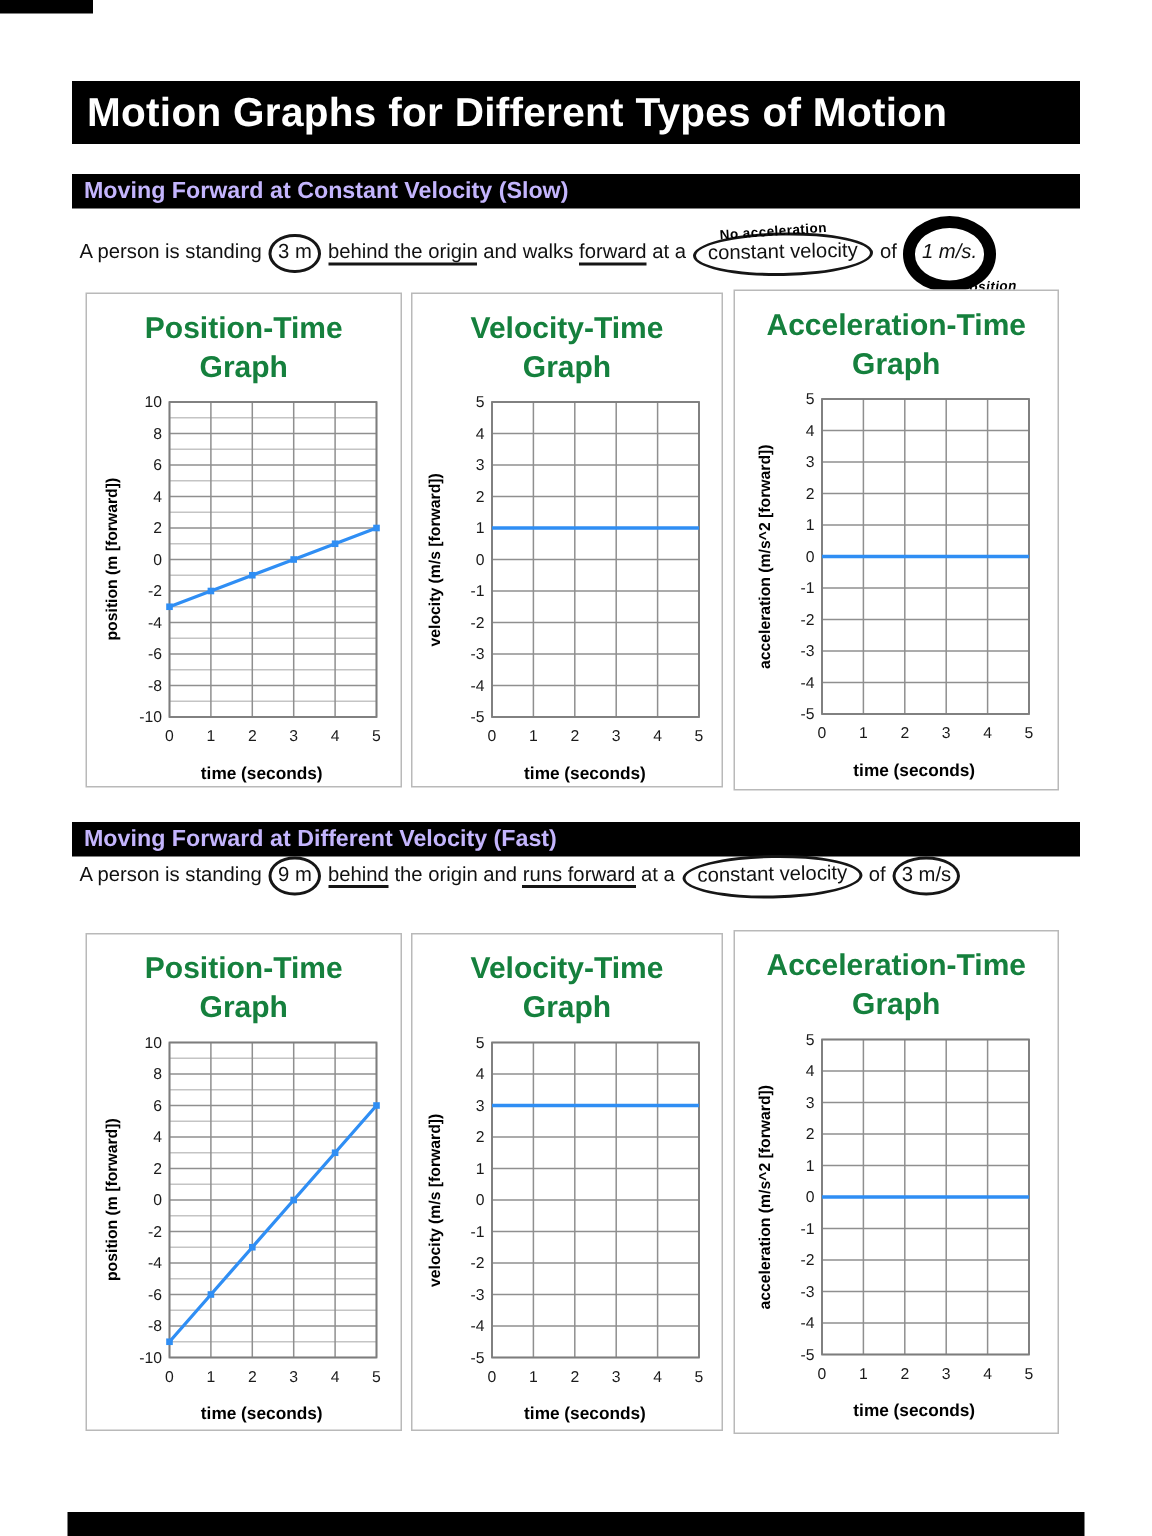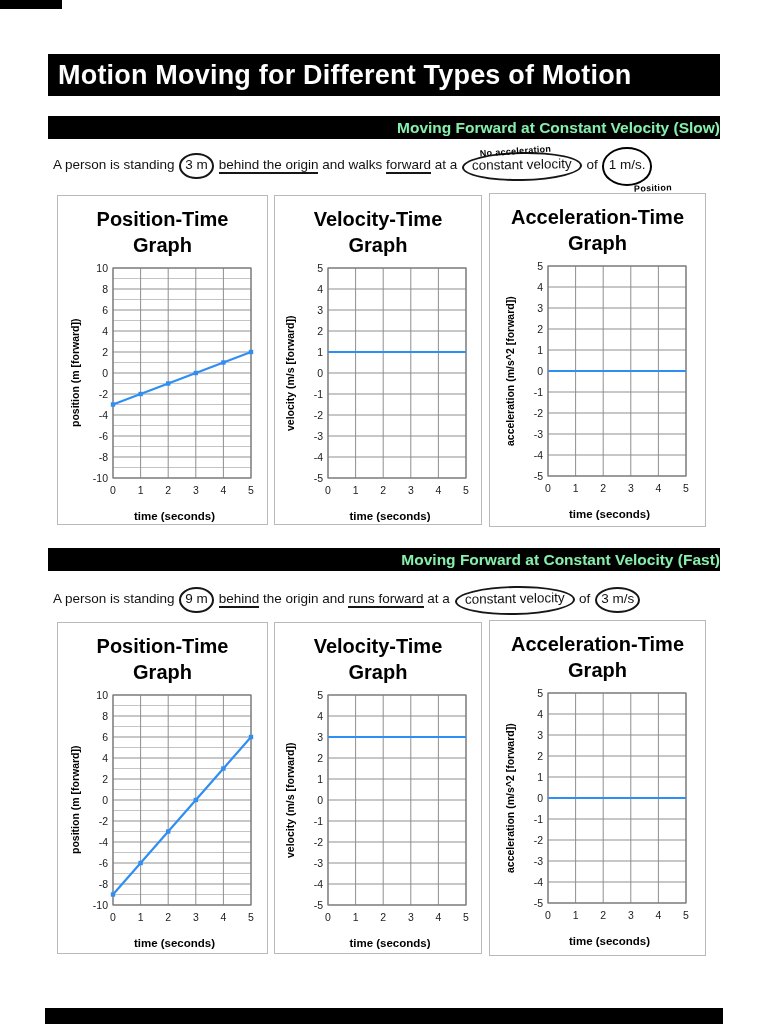--- a/index.html
+++ b/index.html
@@ -7,65 +7,65 @@
     width:768px;height:1024px;position:relative;background:#ffffff;
     font-family:"Liberation Sans",sans-serif;color:#111;overflow:hidden;
   }
   .top-fragment{position:absolute;left:0;top:0;width:62px;height:9px;background:#000;}
   .title-bar{
     position:absolute;left:48px;top:54px;width:662px;height:42px;background:#000;
     color:#fff;font-size:27px;font-weight:bold;line-height:42px;padding-left:10px;
     white-space:nowrap;letter-spacing:.2px;
   }
   .sec-header{
-    position:absolute;left:48px;width:664px;height:23px;background:#000;color:#86efac;
-    font-size:15.5px;font-weight:bold;line-height:23px;padding-left:8px;white-space:nowrap;text-align:right;
+    position:absolute;left:48px;width:664px;height:23px;background:#000;color:#c4b5fd;
+    font-size:15.5px;font-weight:bold;line-height:23px;padding-left:8px;white-space:nowrap;
   }
   #sec1-header{top:116px;}
   #sec2-header{top:548px;}
   .sentence{position:absolute;left:53px;width:680px;font-size:13.5px;line-height:20px;}
   #sentence1{top:152px;}
-  #sentence2{top:586px;}
+  #sentence2{top:570px;}
   .seg{position:relative;}
   .seg-plain{white-space:pre-wrap;margin-top:18px;}
   .seg-circle{display:inline-block;border:2px solid #161616;border-radius:50%;padding:0 4px 2px;margin:0 1px;text-align:right;}
-  .seg-circle-tall{display:inline-block;border:2px solid #000000;border-radius:50%;padding:6px 5px 9px;margin:-8px 0;}
+  .seg-circle-tall{display:inline-block;border:8px solid #000000;border-radius:50%;padding:6px 5px 9px;margin:-8px 0;font-style:italic;}
   .seg-oval{display:inline-block;border:2px solid #161616;border-radius:50%;padding:1px 8px 4px;margin:0 1px;transform:rotate(-1deg);}
   .seg-underline{border-bottom:2.5px solid #161616;padding-bottom:0px;}
   .note{position:absolute;font-size:9px;font-weight:bold;white-space:nowrap;color:#000;letter-spacing:.3px;}
   .note-above{top:-13px;left:16px;transform:rotate(-3deg);}
   .note-below{bottom:-14px;left:30px;transform:rotate(-2deg);}
   .card{
     position:absolute;border:1.5px solid #b9b9b9;background:#fff;box-sizing:border-box;
     display:flex;flex-direction:column;align-items:center;padding-top:10px;
   }
   #card0{left:57px;top:195px;width:211px;height:330px;}
   #card1{left:274px;top:195px;width:208px;height:330px;}
   #card2{left:489px;top:193px;width:217px;height:334px;}
   #card3{left:57px;top:622px;width:211px;height:332px;}
   #card4{left:274px;top:622px;width:208px;height:332px;}
   #card5{left:489px;top:620px;width:217px;height:336px;}
-  .g-title{font-size:20px;font-weight:bold;text-align:center;line-height:1.3;color:#000000;}
+  .g-title{font-size:20px;font-weight:bold;text-align:center;line-height:1.3;color:#15803d;}
   .g-body{display:flex;flex-direction:row;align-items:flex-start;margin-top:4px;}
   .ylab{
     writing-mode:vertical-rl;transform:rotate(180deg);font-size:10.5px;font-weight:bold;
     white-space:nowrap;height:222px;width:16px;display:flex;align-items:center;justify-content:center;color:#000;
   }
   svg.plot{width:176px;height:250px;display:block;}
   svg.plot text{font-family:"Liberation Sans",sans-serif;}
   .xlab{font-size:11.5px;font-weight:bold;text-align:right;padding-left:24px;margin-top:-2px;color:#000;}
   .bottom-bar{position:absolute;left:45px;top:1008px;width:678px;height:16px;background:#000;}
 </style>
 </head>
 <body>
 
 <div class="top-fragment"></div>
 
 <div class="title-bar">
-  <span>Motion Moving for Different Types of Motion</span>
+  <span>Motion Graphs for Different Types of Motion</span>
 </div>
 
 <div class="sec-header" id="sec1-header">
   <span>Moving Forward at Constant Velocity (Slow)</span>
 </div>
 
 <div class="sentence" id="sentence1"><span class="seg seg-plain">A person is standing </span><span class="seg seg-circle">3 m</span><span class="seg seg-plain"> </span><span class="seg seg-underline">behind the origin</span><span class="seg seg-plain"> and walks </span><span class="seg seg-underline">forward</span><span class="seg seg-plain"> at a </span><span class="seg seg-oval">constant velocity<span class="note note-above">No acceleration</span></span><span class="seg seg-plain"> of </span><span class="seg seg-circle-tall">1 m/s.<span class="note note-below">Position</span></span></div>
 
 <div class="card" id="card0">
   <div class="g-title">
@@ -224,21 +224,21 @@
         <text x="112.8" y="232" text-anchor="middle" font-size="10.5" fill="#1a1a1a">3</text>
         <text x="140.4" y="232" text-anchor="middle" font-size="10.5" fill="#1a1a1a">4</text>
         <text x="168" y="232" text-anchor="middle" font-size="10.5" fill="#1a1a1a">5</text>
         <polyline points="30,111 57.6,111 85.2,111 112.8,111 140.4,111 168,111" fill="none" stroke="#2f8ef4" stroke-width="2.2"></polyline>
       </svg>
   </div>
   <div class="xlab">time (seconds)</div>
 </div>
 
 <div class="sec-header" id="sec2-header">
-  <span>Moving Forward at Constant Velocity (Fast)</span>
+  <span>Moving Forward at Different Velocity (Fast)</span>
 </div>
 
 <div class="sentence" id="sentence2"><span class="seg seg-plain">A person is standing </span><span class="seg seg-circle">9 m</span><span class="seg seg-plain"> </span><span class="seg seg-underline">behind</span><span class="seg seg-plain"> the origin and </span><span class="seg seg-underline">runs forward</span><span class="seg seg-plain"> at a </span><span class="seg seg-oval">constant velocity</span><span class="seg seg-plain"> of </span><span class="seg seg-circle">3 m/s</span></div>
 
 <div class="card" id="card3">
   <div class="g-title">
     <div>Position-Time</div>
     <div>Graph</div>
   </div>
   <div class="g-body">

